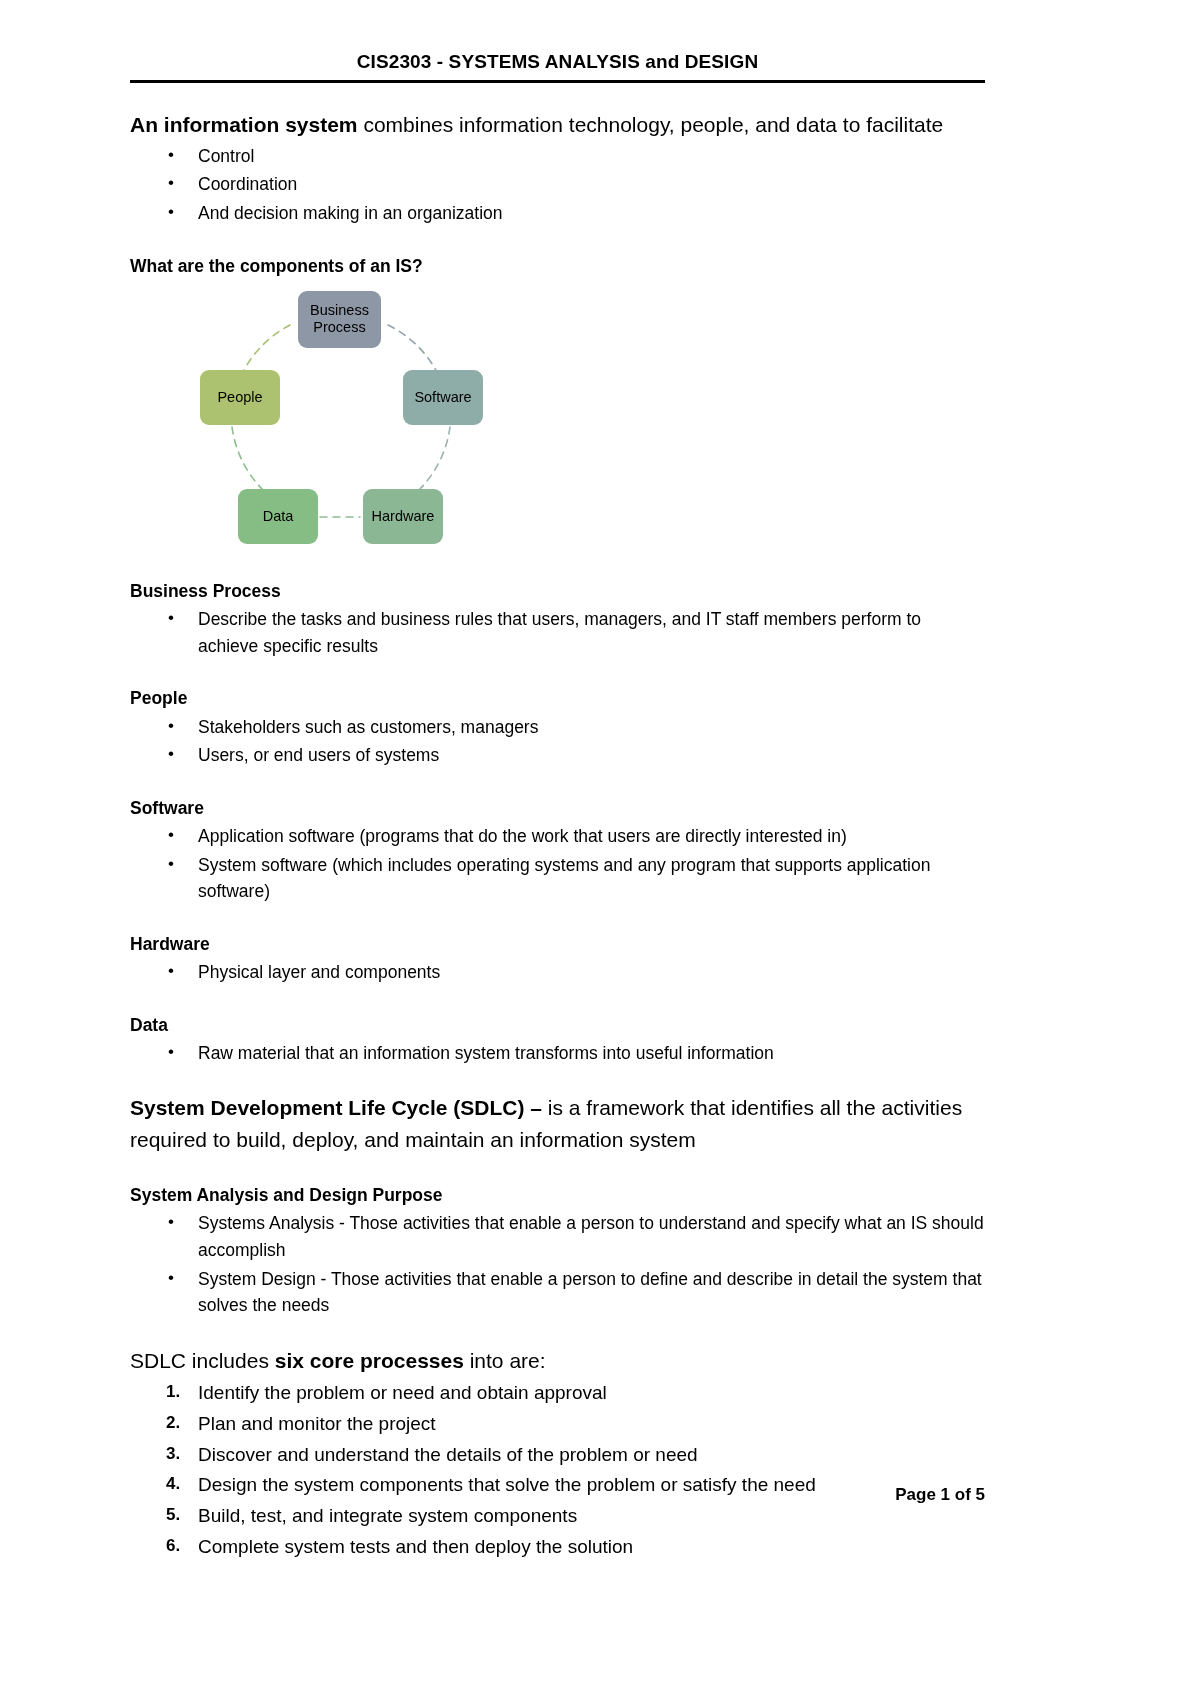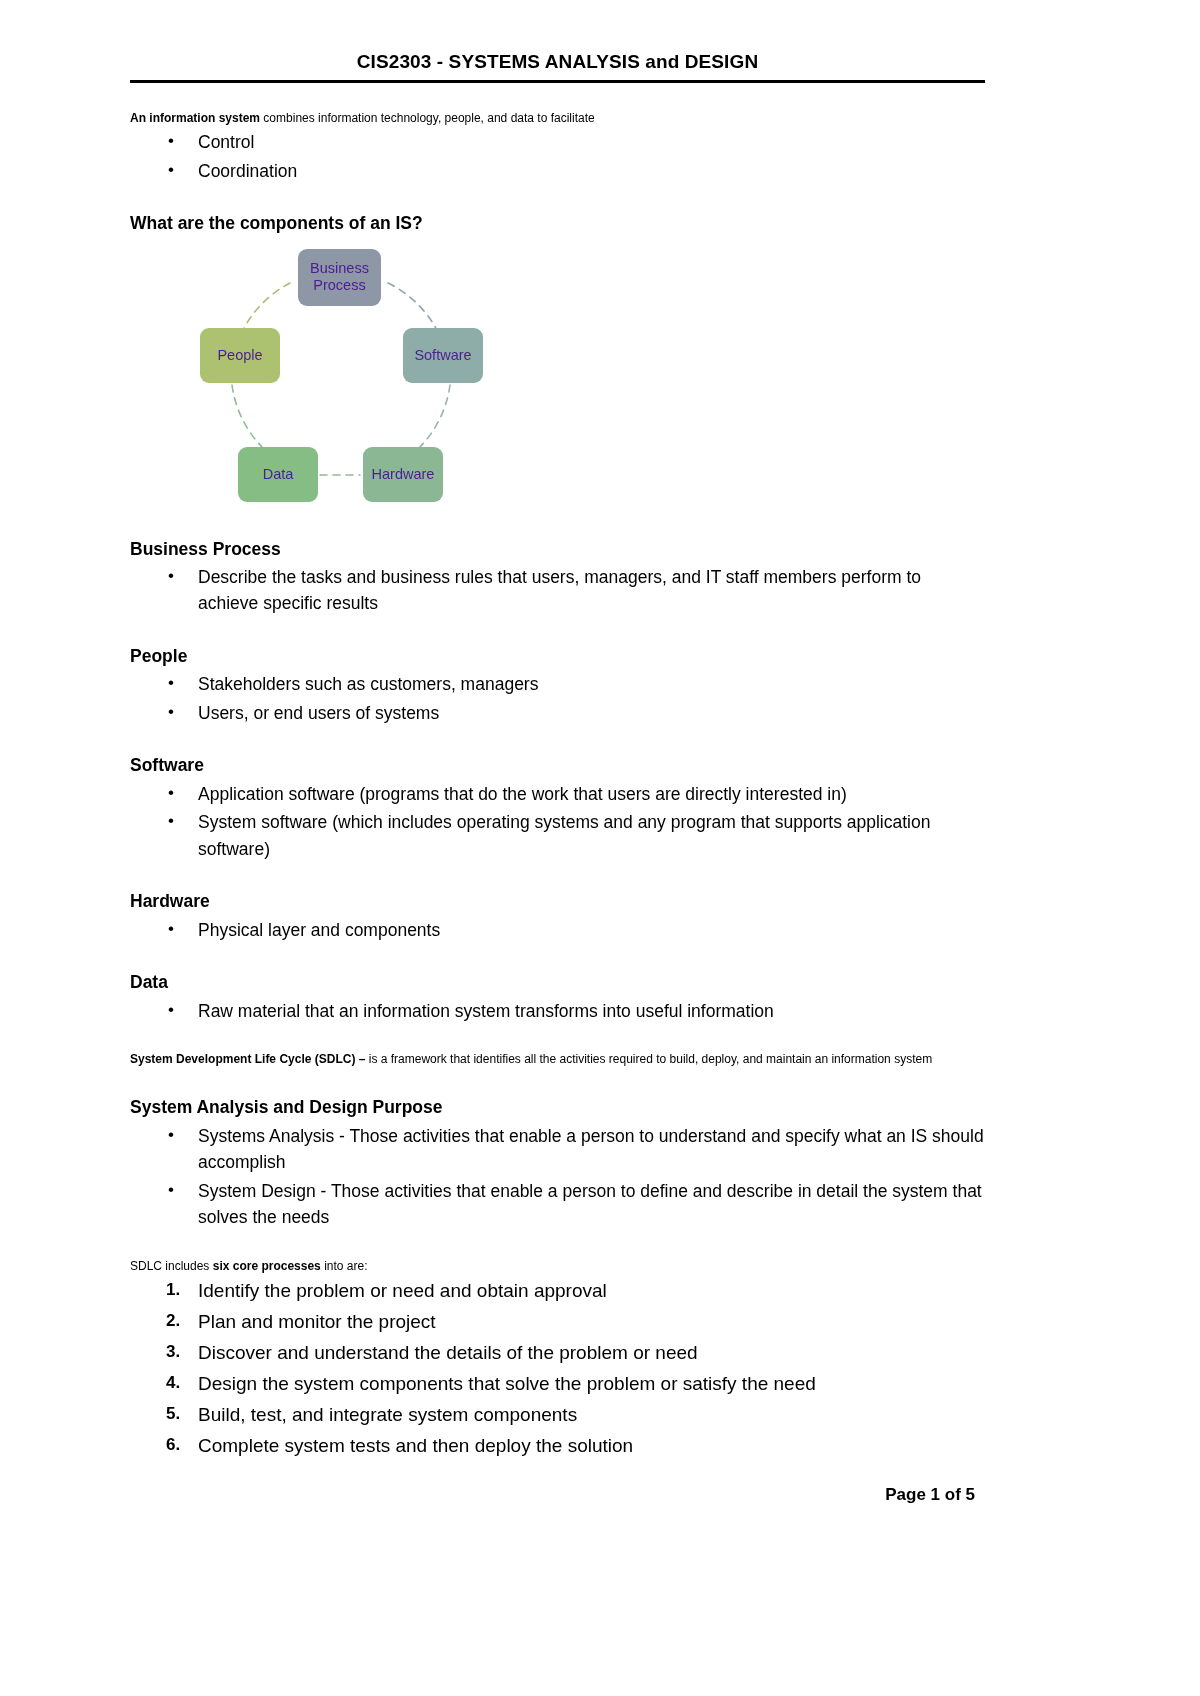--- a/index.html
+++ b/index.html
@@ -39,21 +39,21 @@
     line-height: 1.1;
   }
   .header-rule {
     margin-top: 7px;
     border-bottom: 3px solid #000000;
     width: 100%;
   }
 
   
   .para {
-    font-size: 12px;
+    font-size: 21px;
     line-height: 1.52;
     margin: 0;
   }
   .para.lead { margin-top: 26px; }
   .bold { font-weight: bold; }
 
   .section-head {
     font-size: 17.5px;
     font-weight: bold;
     line-height: 1.5;
@@ -112,37 +112,37 @@
     position: absolute;
     left: 0;
     top: 0;
   }
   .node {
     position: absolute;
     display: flex;
     align-items: center;
     justify-content: center;
     text-align: center;
-    color: #4c1d95;
+    color: #000000;
     font-size: 14.5px;
     line-height: 1.18;
     border-radius: 9px;
     box-sizing: border-box;
     padding: 2px 4px;
   }
   .node-bp      { left: 138px; top: 4px;    width: 83px;  height: 57px; }
   .node-people  { left: 40px;  top: 83px;   width: 80px;  height: 55px; }
   .node-software{ left: 243px; top: 83px;   width: 80px;  height: 55px; }
   .node-data    { left: 78px;  top: 202px;  width: 80px;  height: 55px; }
   .node-hardware{ left: 203px; top: 202px;  width: 80px;  height: 55px; }
 
   
   .doc-footer {
     position: absolute;
-    right: 10px;
+    right: 0;
     bottom: 0;
     font-size: 17px;
     font-weight: bold;
     text-align: right;
   }
   .footer-holder {
     position: absolute;
     left: 130px;
     top: 1465px;
     width: 855px;
@@ -159,20 +159,21 @@
     <div class="doc-header">
       <div class="title">CIS2303 - SYSTEMS ANALYSIS and DESIGN</div>
     </div>
     <div class="header-rule"></div>
 
     <p class="para lead"><span class="bold">An information system</span><span> combines information technology, people, and data to facilitate</span></p>
 
     <ul class="bullets">
       <li>Control</li>
       <li>Coordination</li>
+      <li>And decision making in an organization</li>
     </ul>
 
     <div class="spacer-line"></div>
 
     <p class="section-head">What are the components of an IS?</p>
 
     <div class="diagram-wrap">
       <svg class="diagram-svg" width="340" height="265" viewBox="0 0 340 265">
 
         <g fill="none" stroke-width="1.6" stroke-dasharray="7 6" stroke-linecap="round">

